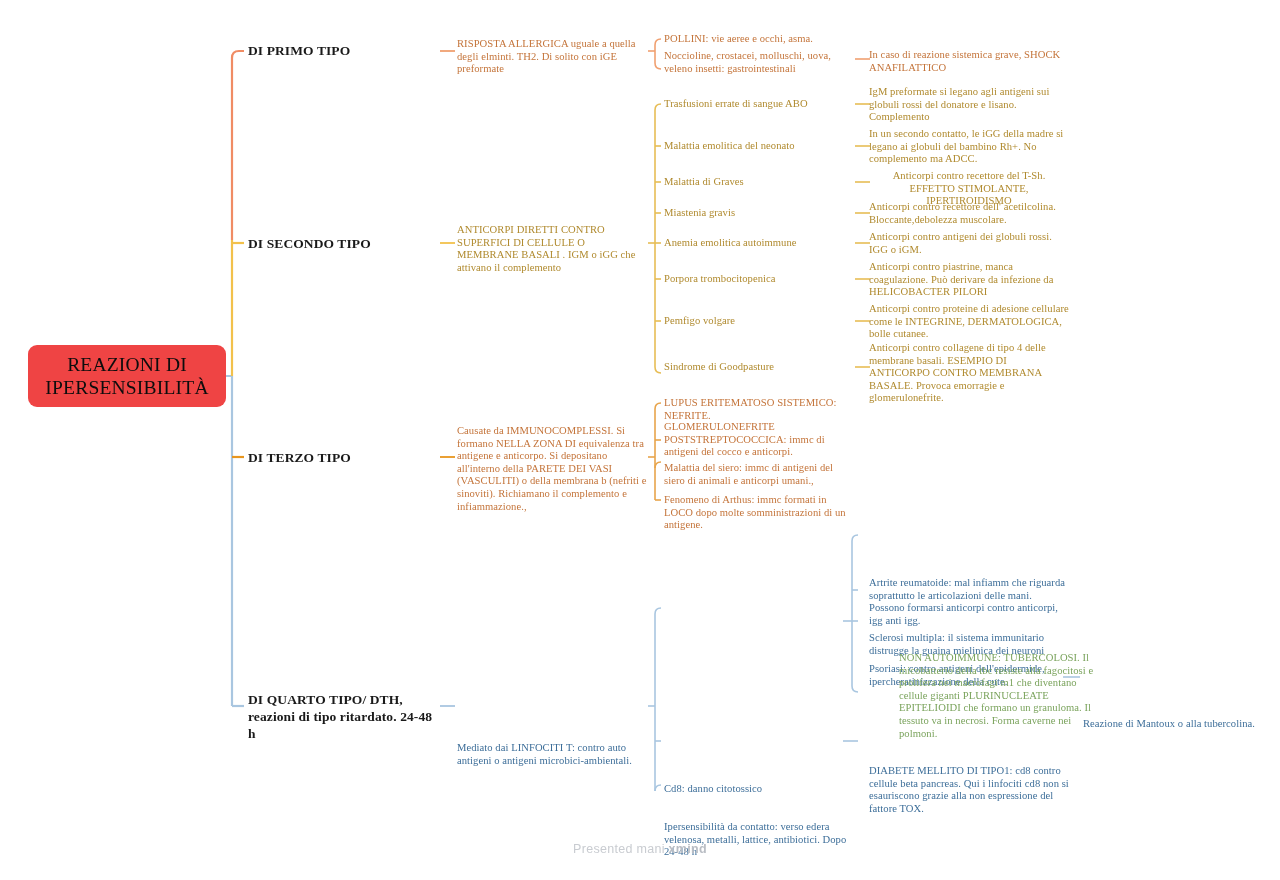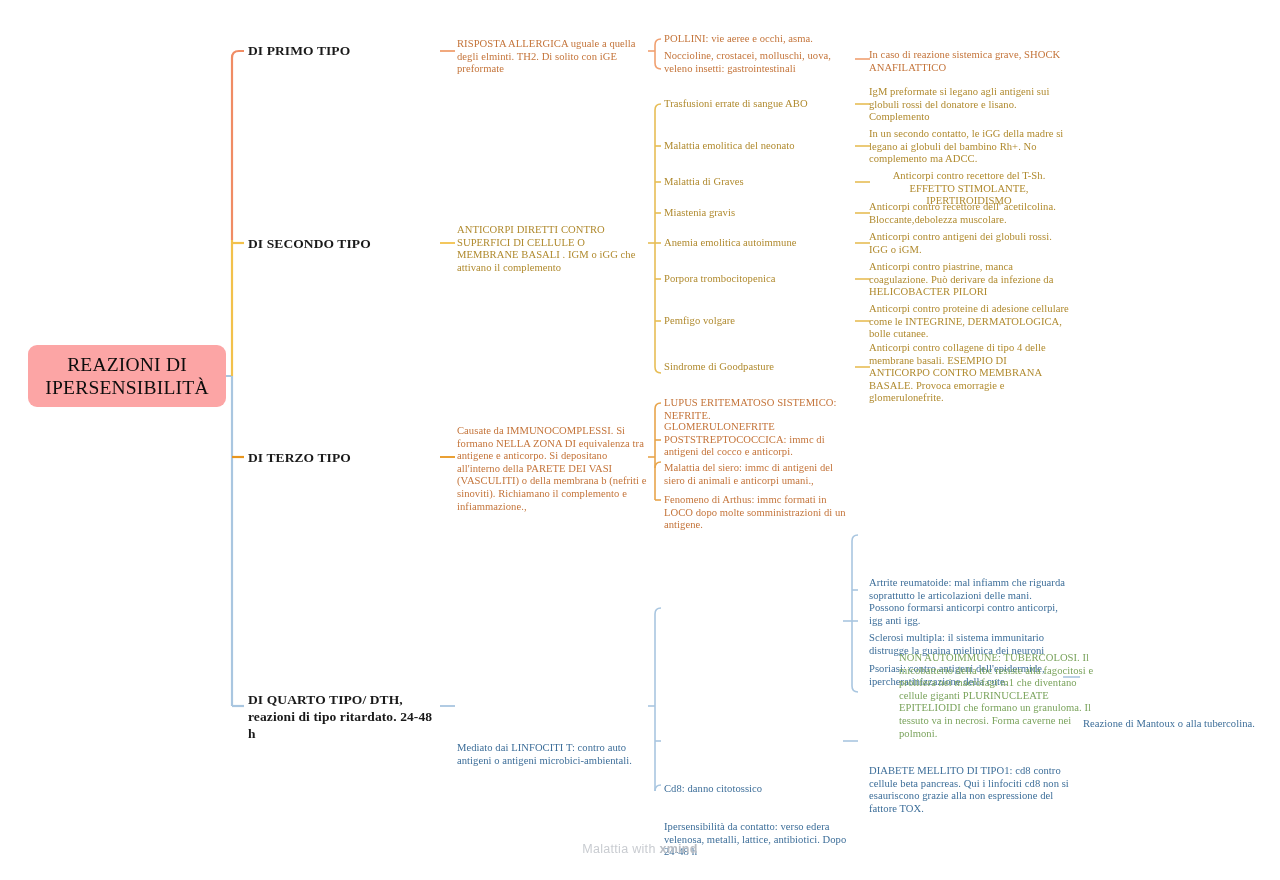--- a/index.html
+++ b/index.html
@@ -24,21 +24,21 @@
   }
   .node {
     position: absolute;
     box-sizing: border-box;
   }
   .root-node {
     left: 28px;
     top: 345px;
     width: 198px;
     height: 62px;
-    background: #fca5a5;
+    background: #ef4444;
     border-radius: 9px;
     display: flex;
     align-items: center;
     justify-content: center;
     text-align: center;
     color: #0d0d0d;
     font-size: 19.5px;
     line-height: 23px;
     letter-spacing: .2px;
     font-family: "Liberation Serif", "DejaVu Serif", serif;
@@ -295,16 +295,16 @@
   </div>
   <div class="node lvl4 c-blue" style="left:869px; top:717px; width:200px;">
     <span>DIABETE MELLITO DI TIPO1: cd8 contro cellule beta pancreas. Qui i linfociti cd8 non si esauriscono grazie alla non espressione del fattore TOX.</span>
   </div>
 
   <div class="node lvl4 c-blue" style="left:1083px; top:670px; width:190px;">
     <span>Reazione di Mantoux o alla tubercolina.</span>
   </div>
 
   <div class="footer">
-    <span>Malattia with </span><b>xmind</b>
+    <span>Presented mani </span><b>xmind</b>
   </div>
 
 </div>
 
 </body></html>

